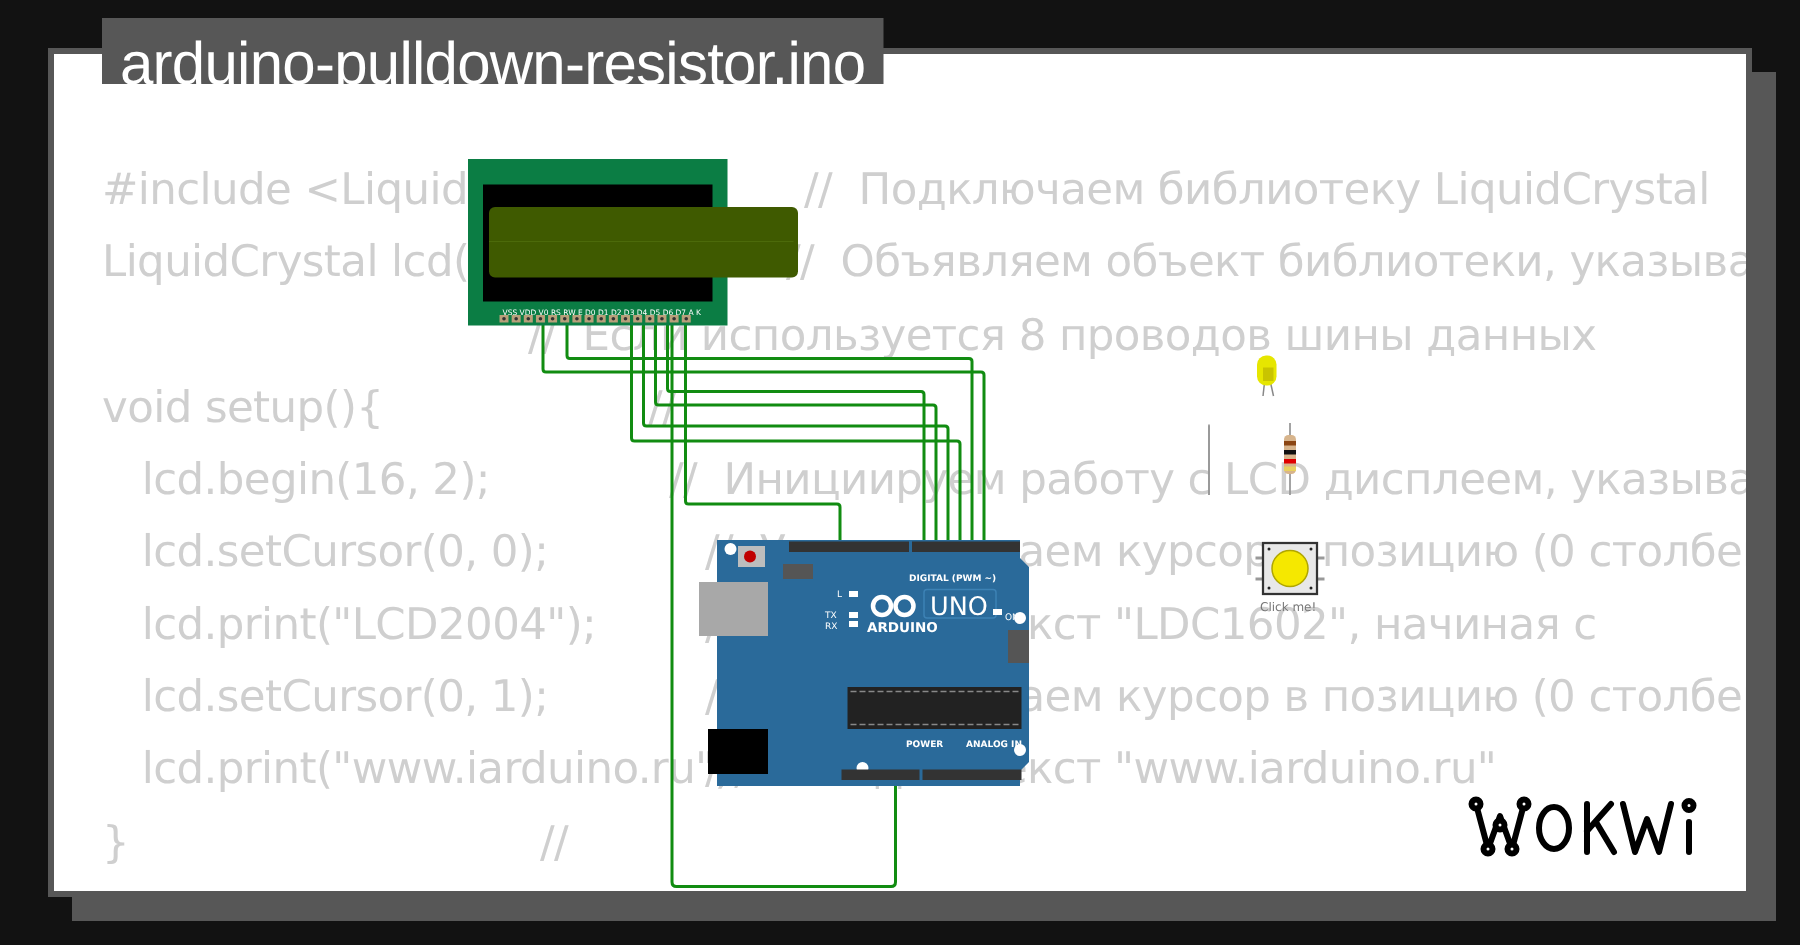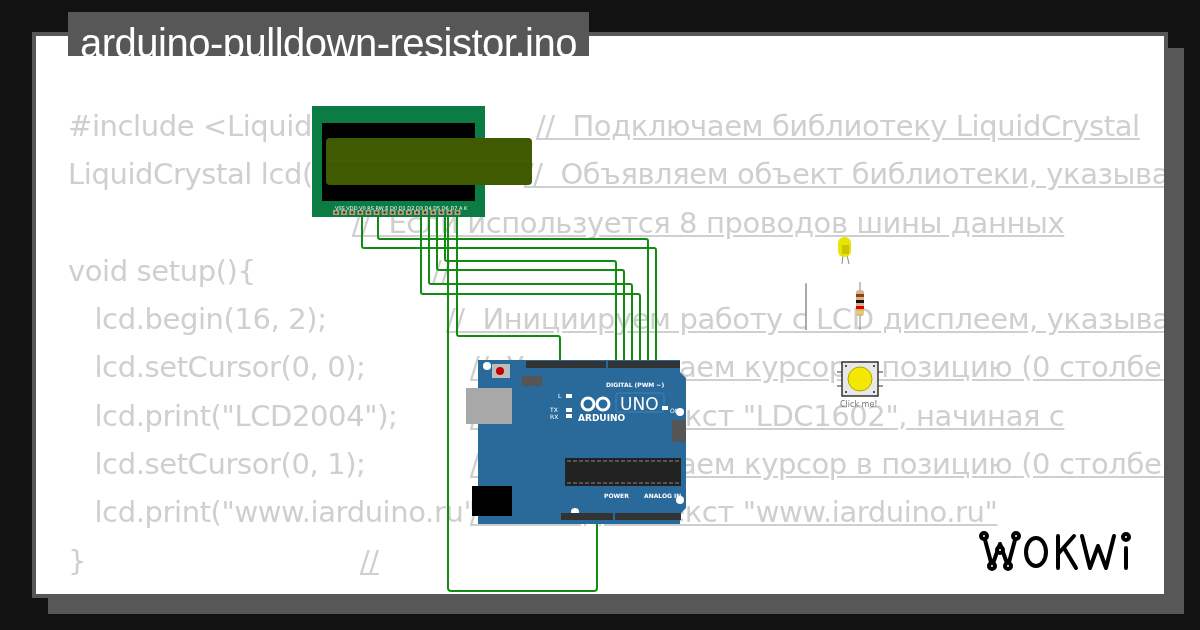--- a/index.html
+++ b/index.html
@@ -3,21 +3,21 @@
 <meta charset="utf-8">
 <style>
   html, body { margin:0; padding:0; }
   body { width:1200px; height:630px; background:#121212; position:relative; overflow:hidden; font-family:"DejaVu Sans", sans-serif; }
   .shadow { position:absolute; left:48px; top:48px; width:1136px; height:566px; background:#575757; }
   .frame { position:absolute; left:32px; top:32px; width:1136px; height:566px; background:#575757; }
   .canvas { position:absolute; left:36px; top:36px; width:1128px; height:558px; background:#ffffff; overflow:hidden; }
   .title { position:absolute; left:68px; top:12px; height:44px; padding:0 12px; background:#575757; color:#ffffff; font-family:"Liberation Sans", sans-serif; font-size:40px; line-height:63px; white-space:nowrap; letter-spacing:-0.5px; z-index:5; }
   .code { position:absolute; left:32px; top:66px; font-family:"DejaVu Sans", sans-serif; font-size:29px; color:#cfcfcf; white-space:pre; line-height:48.3px; letter-spacing:-0.4px; }
   .code .ln { display:block; height:48.3px; position:relative; }
-  .code .cm { position:absolute;text-decoration:underline; }
+  .code .cm { position:absolute; }
   .circuit { position:absolute; left:0; top:0; }
   .wokwi { position:absolute; left:978px; top:528px; }
 </style>
 </head>
 <body>
 
 <div class="shadow"></div>
 <div class="frame"></div>
 
 <div class="canvas">

